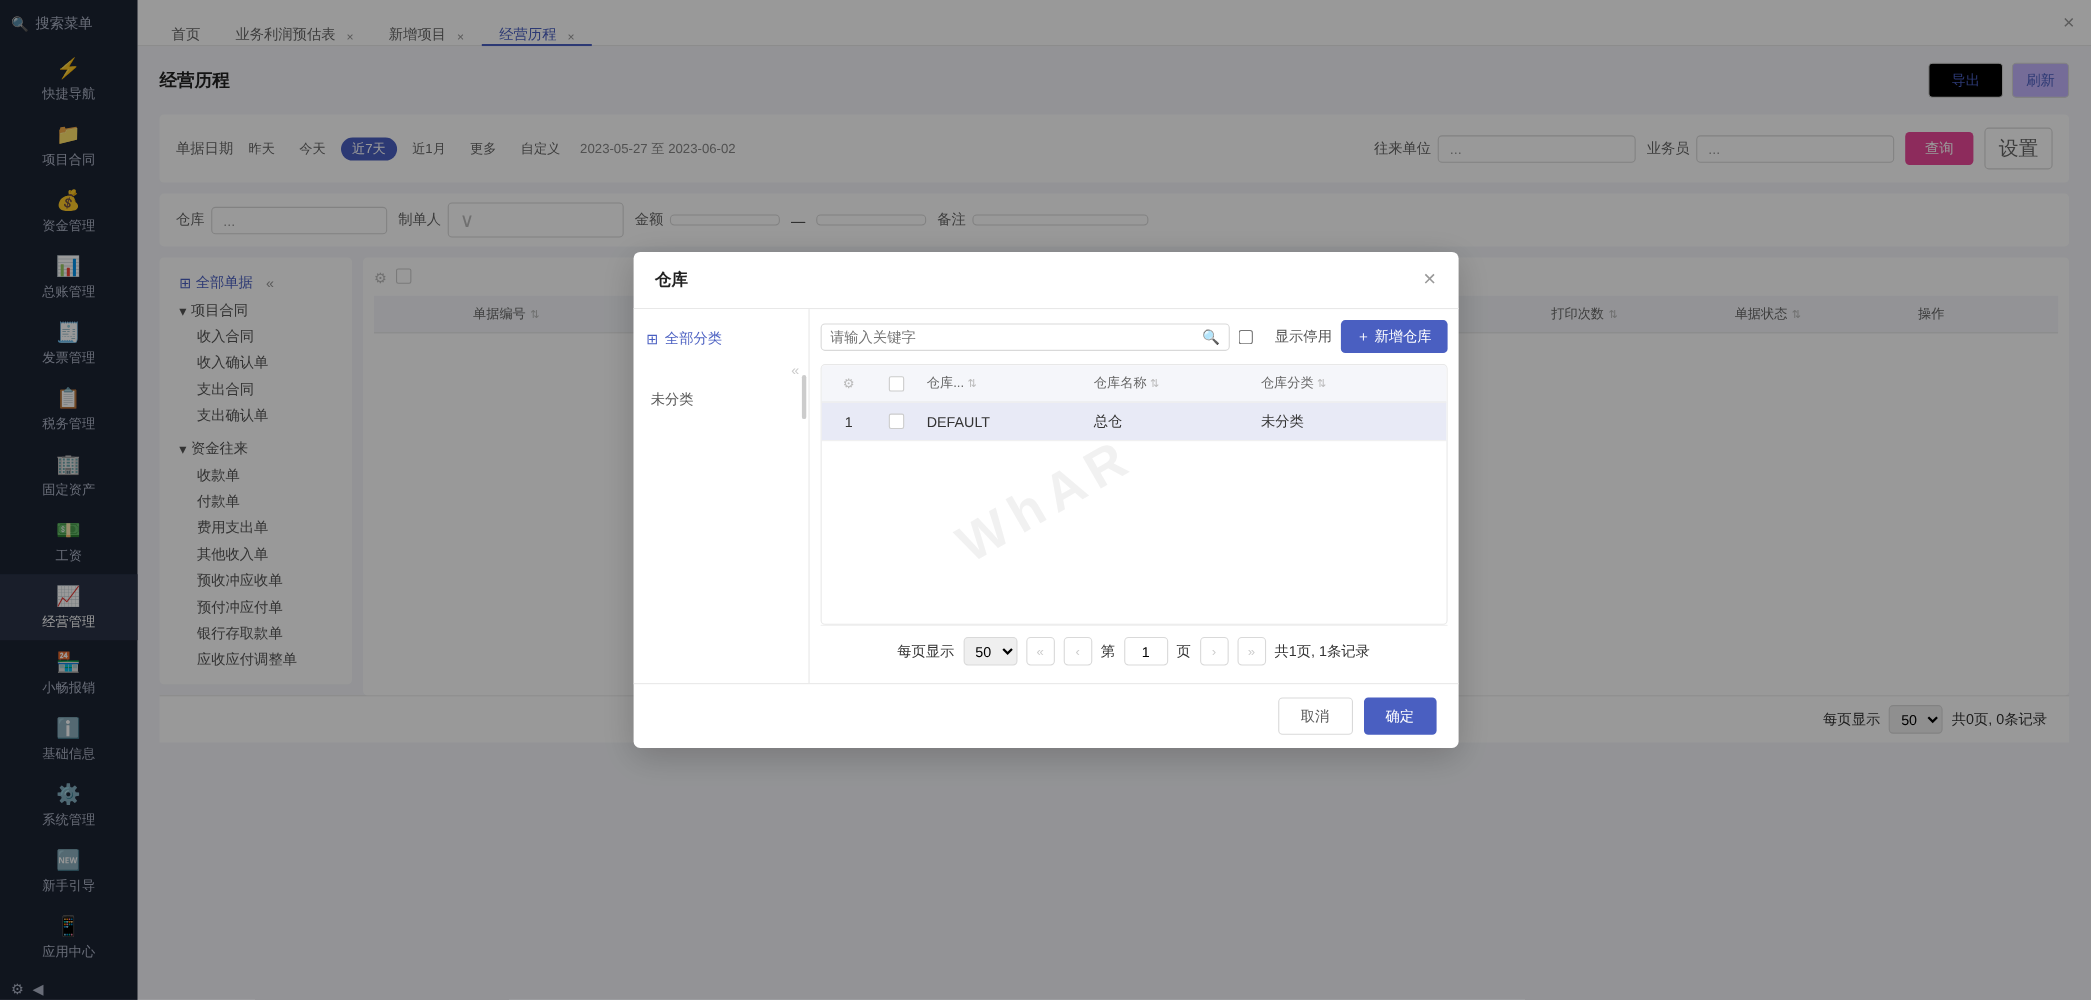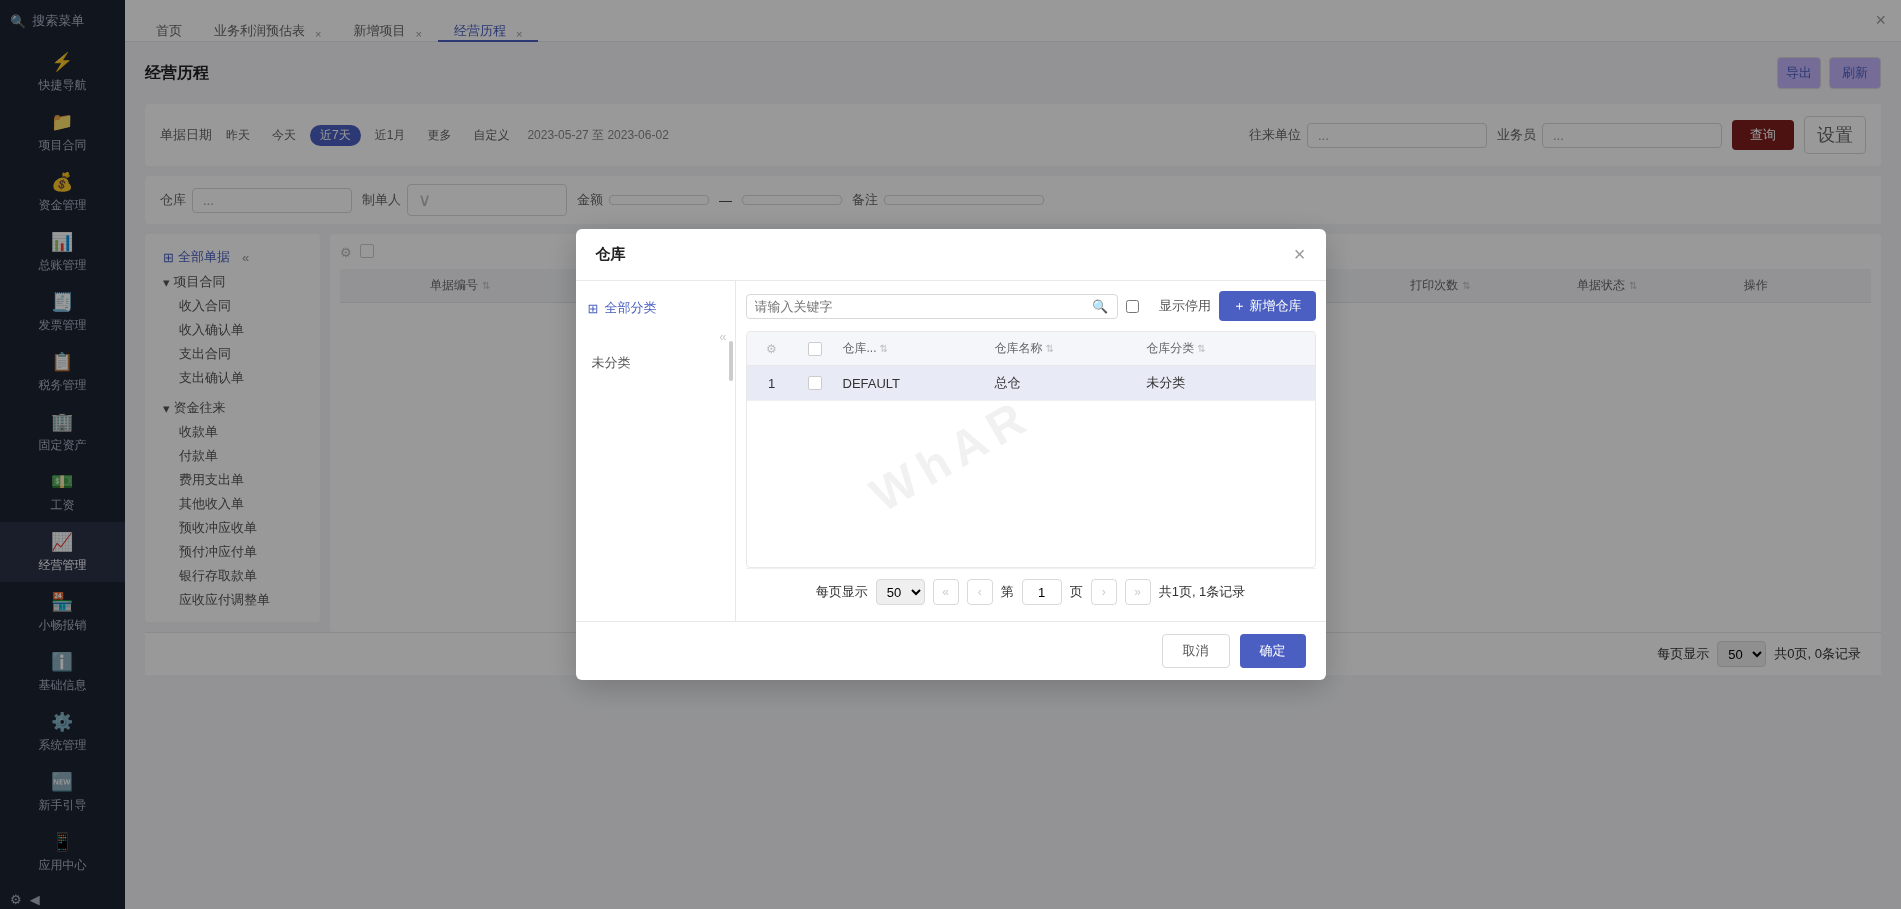--- a/index.html
+++ b/index.html
@@ -49,23 +49,23 @@
     }
     .filter-item { display: flex; align-items: center; gap: 6px; font-size: 13px; }
     .filter-label { color: #666; white-space: nowrap; }
     .date-btn { padding: 2px 8px; border-radius: 3px; cursor: pointer; font-size: 12px; color: #666; }
     .date-btn.active { background: #4a5fc1; color: #fff; border-radius: 12px; padding: 2px 10px; }
     .filter-input {
       border: 1px solid #d9d9d9; border-radius: 4px; padding: 4px 10px; font-size: 13px; color: #333; width: 180px; display: flex; align-items: center; justify-content: space-between; cursor: pointer;
     }
     .filter-dots { color: #999; }
 
-    .query-btn { background: #7f1d1d; color: #fff; border: none; border-radius: 4px; padding: 6px 18px; cursor: pointer; font-size: 13px; }
+    .query-btn { background: #ec4899; color: #fff; border: none; border-radius: 4px; padding: 6px 18px; cursor: pointer; font-size: 13px; }
     .settings-btn { background: #fff; color: #666; border: 1px solid #d9d9d9; border-radius: 4px; padding: 6px 12px; cursor: pointer; font-size: 18px; }
-    .export-btn { background: #c4b5fd; color: #4a5fc1; border: 1px solid #d9d9d9; border-radius: 4px; padding: 6px 8px; cursor: pointer; font-size: 13px; margin-left: 24px; }
+    .export-btn { background: #000000; color: #4a5fc1; border: 1px solid #d9d9d9; border-radius: 4px; padding: 6px 20px; cursor: pointer; font-size: 13px; margin-left: 24px; }
     .refresh-btn { background: #c4b5fd; color: #4a5fc1; border: 1px solid #d9d9d9; border-radius: 4px; padding: 6px 12px; cursor: pointer; font-size: 13px; }
 
     
     .sub-nav {
       background: #fff; border-radius: 4px; padding: 10px 15px; margin-bottom: 10px; display: flex; align-items: flex-start; gap: 0;
     }
     .sub-nav-all { display: flex; align-items: center; gap: 4px; font-size: 13px; color: #4a5fc1; cursor: pointer; padding: 4px 8px; white-space: nowrap; }
     .sub-nav-collapse { color: #999; cursor: pointer; padding: 4px; }
     .sub-nav-item { font-size: 13px; color: #555; cursor: pointer; padding: 3px 8px; }
     .sub-nav-item.parent { font-weight: 500; display: flex; align-items: center; gap: 4px; }

